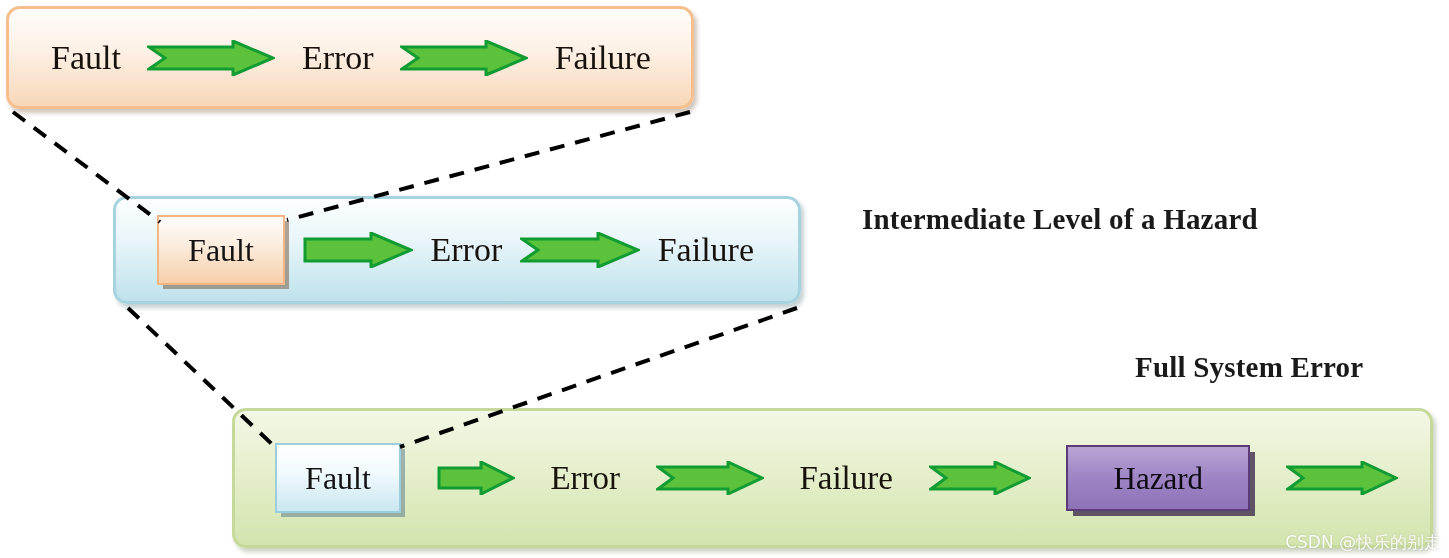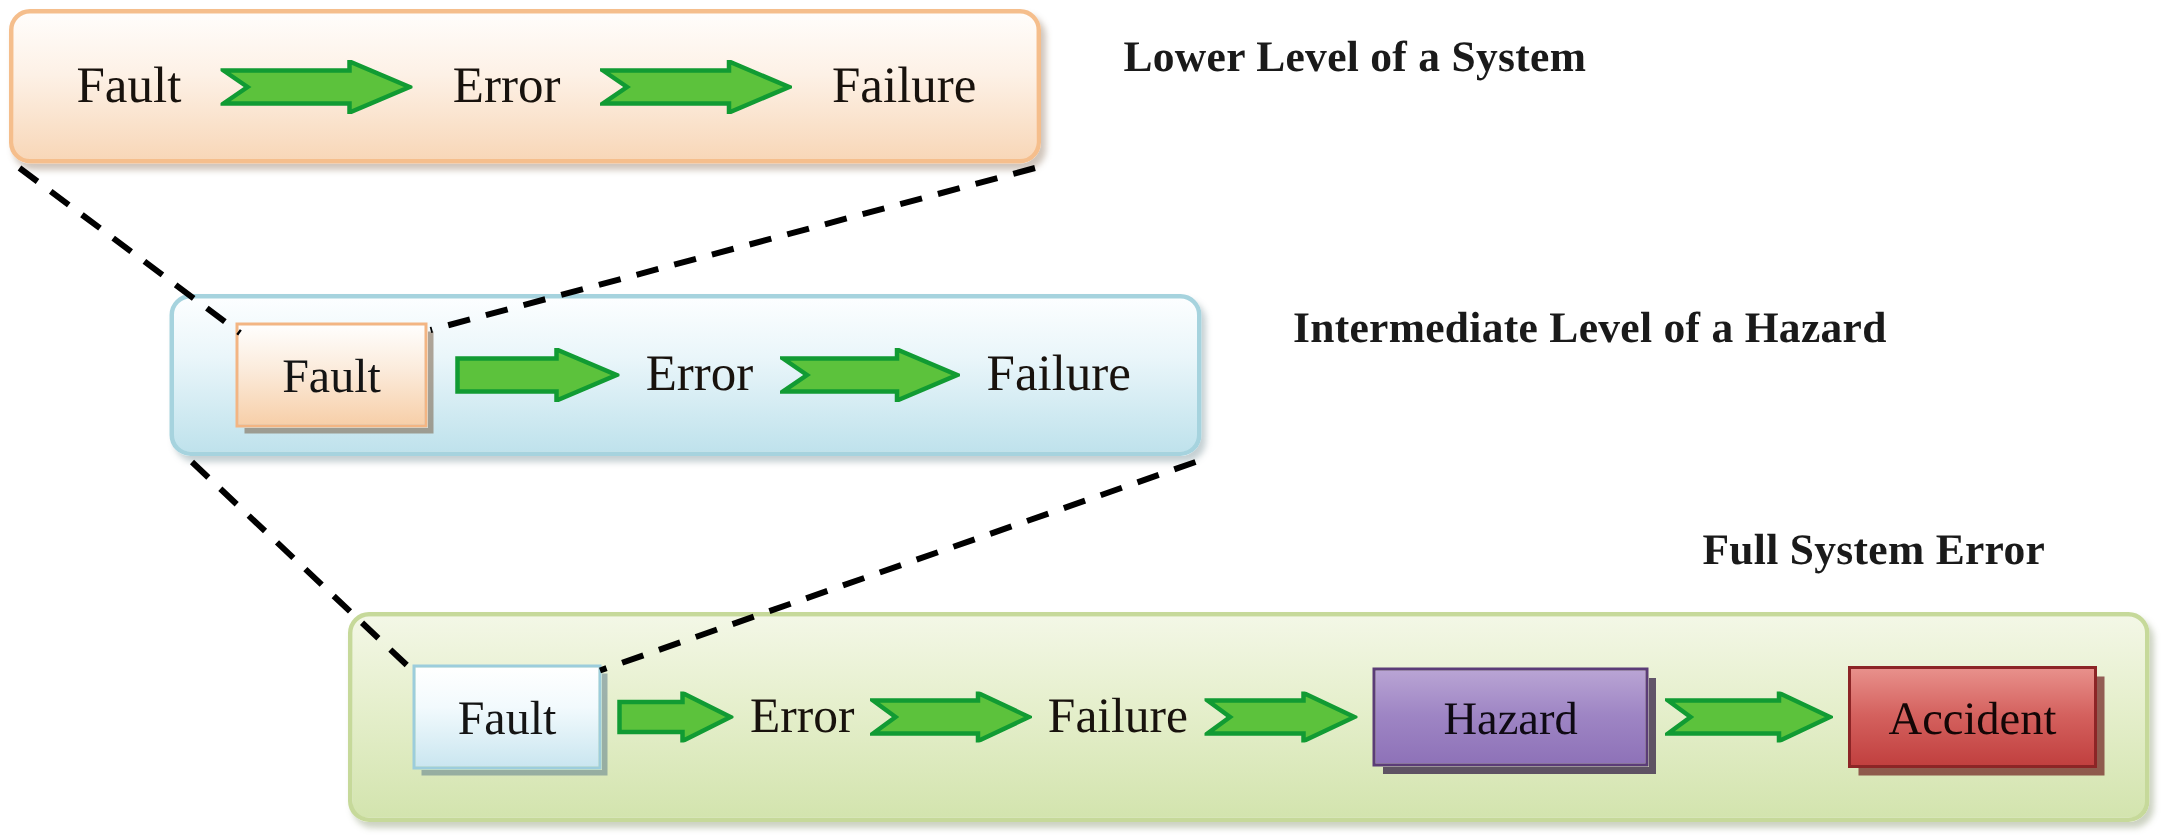--- a/index.html
+++ b/index.html
@@ -198,24 +198,21 @@
       </svg>
 
       <div class="node-box box-hazard" style="width:184px;height:66px;font-size:31px;">
         <span>Hazard</span>
       </div>
 
       <svg class="arrow" width="112" height="34" viewBox="0 0 112 34">
         <path d="M2,6 L17,17 L2,28 L76,28 L76,33 L110,17 L76,1 L76,6 Z" fill="#5CC23C" stroke="#119B33" stroke-width="3" stroke-linejoin="miter"></path>
       </svg>
 
-      <div class="node-box box-accident" style="width:166px;height:68px;font-size:31px;">
-        <span>Accident</span>
-      </div>
     </div>
   </div>
 
-  <div class="caption" id="cap-lower">Lower Level of a System</div>
   <div class="caption" id="cap-intermediate">Intermediate Level of a Hazard</div>
   <div class="caption" id="cap-full">Full System Error</div>
 
+  <div id="watermark">CSDN @快乐的别走</div>
 
 </div>
 
 </body></html>

